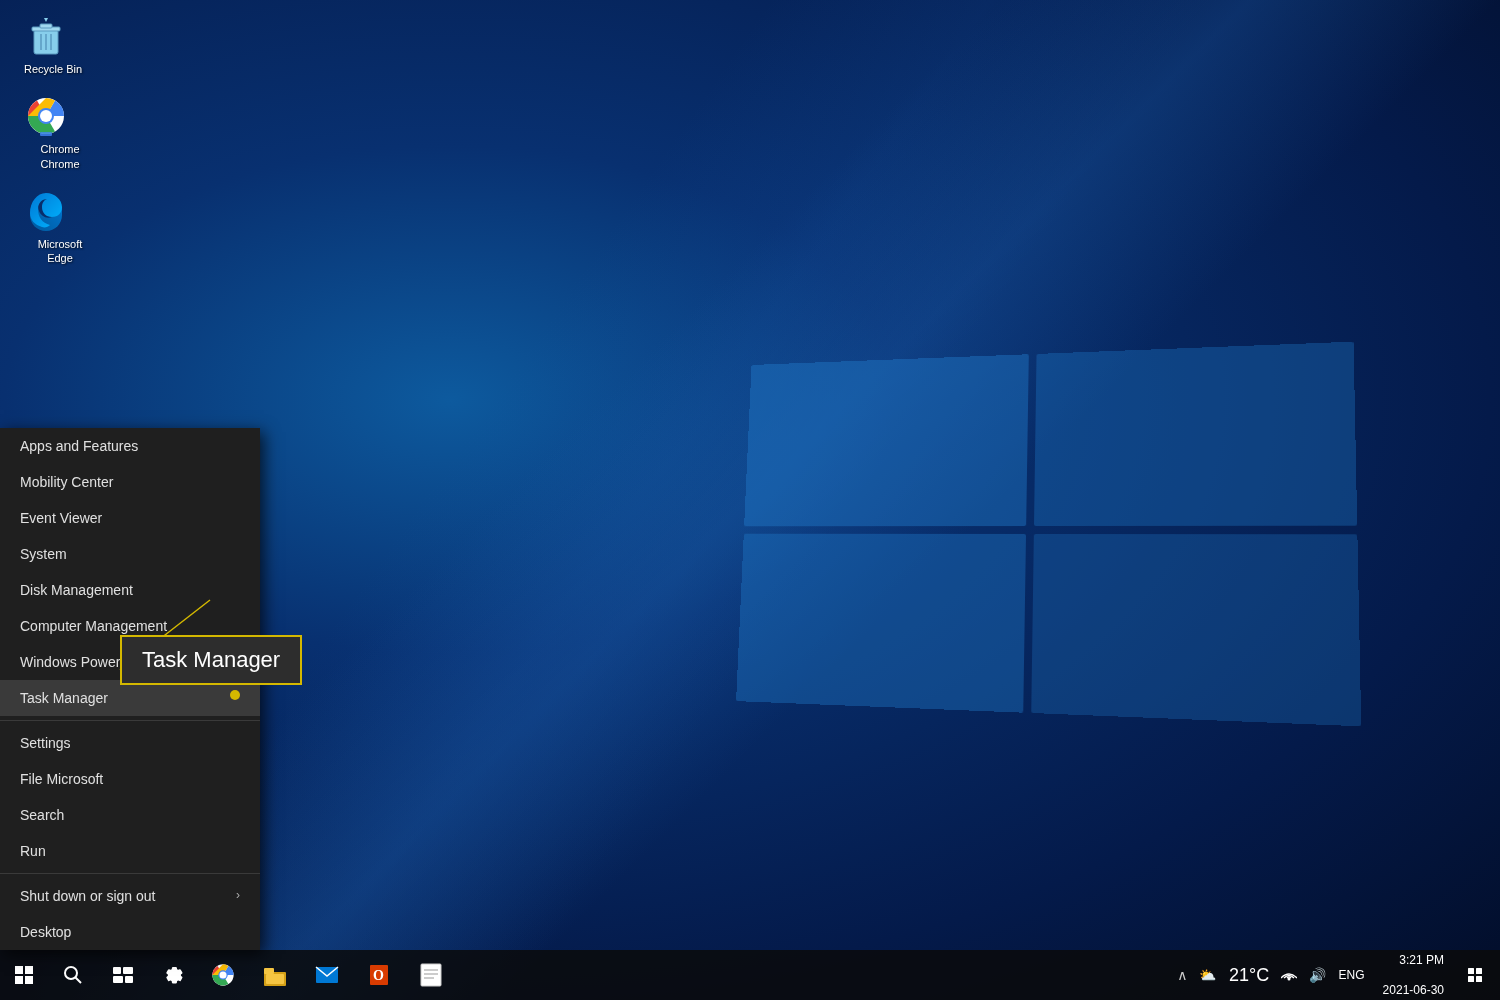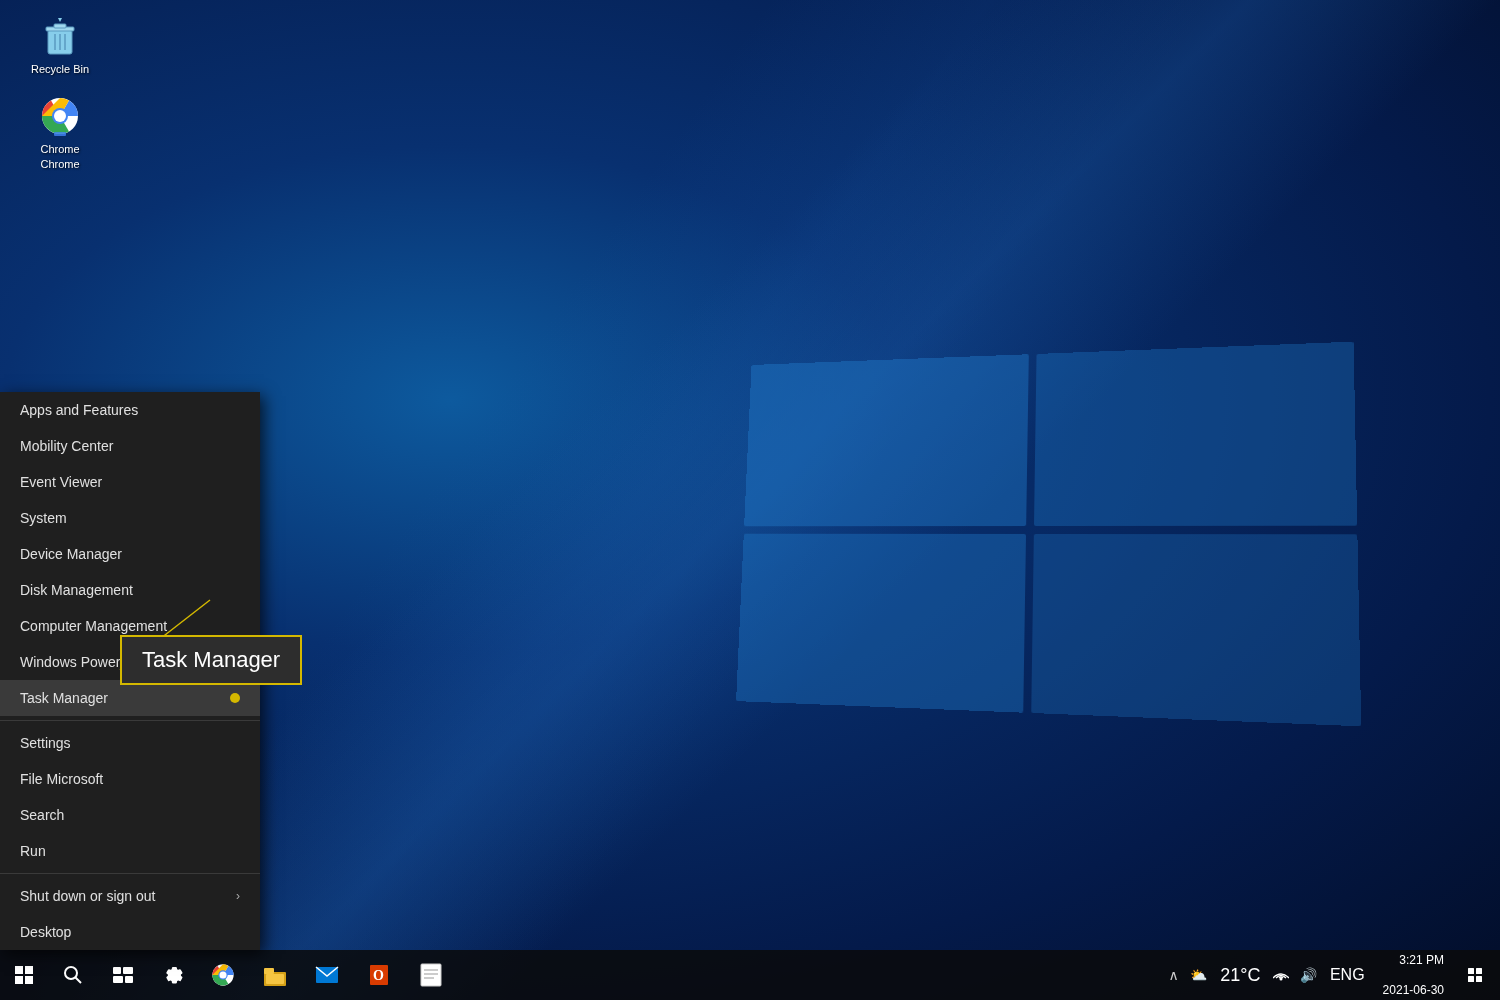--- a/index.html
+++ b/index.html
@@ -65,21 +65,21 @@
       top: 10px;
       left: 20px;
       display: flex;
       flex-direction: column;
       gap: 10px;
     }
 
     .desktop-icon {
       display: flex;
       flex-direction: column;
-      align-items: center;
+      align-items: flex-start;
       width: 80px;
       cursor: pointer;
       padding: 4px;
     }
 
     .icon-img {
       width: 44px;
       height: 44px;
       display: flex;
       align-items: center;
@@ -105,21 +105,20 @@
       color: #e0e0e0;
       font-size: 14px;
       z-index: 100;
       box-shadow: 4px 4px 15px rgba(0,0,0,0.7);
     }
 
     .menu-item {
       padding: 10px 20px;
       cursor: pointer;
       display: flex;
-      align-items: center;
       justify-content: space-between;
       white-space: nowrap;
     }
 
     .menu-item.active {
       background: #3a3a3a;
     }
 
     .menu-divider {
       height: 1px;
@@ -329,38 +328,54 @@
           <path d="M22 22 L31 6.6 A18 18 0 0 0 22 4 L4 22 Z" fill="#FBBC05"></path>
           <circle cx="22" cy="22" r="8" fill="#4285F4"></circle>
           <circle cx="22" cy="22" r="6" fill="white"></circle>
 
           <rect x="16" y="38" width="12" height="4" rx="1" fill="#4285F4" opacity="0.8"></rect>
         </svg>
       </div>
       <span class="icon-label">Chrome Chrome</span>
     </div>
 
+    <div class="desktop-icon">
+      <div class="icon-img">
+        <svg width="44" height="44" viewBox="0 0 44 44" xmlns="http://www.w3.org/2000/svg">
+          <defs>
+            <linearGradient id="edgeGrad1" x1="0%" y1="0%" x2="100%" y2="100%">
+              <stop offset="0%" style="stop-color:#0078d4"></stop>
+              <stop offset="100%" style="stop-color:#00b4ff"></stop>
+            </linearGradient>
+            <linearGradient id="edgeGrad2" x1="0%" y1="100%" x2="100%" y2="0%">
+              <stop offset="0%" style="stop-color:#005a9e"></stop>
+              <stop offset="100%" style="stop-color:#0078d4"></stop>
+            </linearGradient>
+          </defs>
+          <path d="M38 26 C38 35 31 42 22 42 C13 42 6 35 6 26 C6 17 10 10 18 7 C14 11 13 17 15 22 C17 27 22 30 28 28 C33 26 36 22 36 18 L38 18 C38 20 38 23 38 26 Z" fill="url(#edgeGrad2)"></path>
+          <path d="M22 4 C31 4 38 11 38 18 C38 24 34 28 28 28 C22 28 18 24 18 18 C18 14 20 11 23 10 C18 10 14 14 14 20 C14 28 18 34 26 36 C24 38 21 39 18 38 C11 36 6 31 6 24 C6 13 13 4 22 4 Z" fill="url(#edgeGrad1)"></path>
+        </svg>
+      </div>
+      <span class="icon-label">Microsoft Edge</span>
+    </div>
 
   </div>
 
   <div class="context-menu">
     <div class="menu-item">
       <span>Apps and Features</span>
     </div>
     <div class="menu-item">
       <span>Mobility Center</span>
     </div>
     <div class="menu-item">
       <span>Event Viewer</span>
     </div>
     <div class="menu-item">
       <span>System</span>
-    </div>
-    <div class="menu-item">
-      <span>Device Manager</span>
     </div>
     <div class="menu-item">
       <span>Disk Management</span>
     </div>
     <div class="menu-item">
       <span>Computer Management</span>
     </div>
     <div class="menu-item">
       <span>Windows PowerShell (Admin)</span>
     </div>
@@ -491,21 +506,21 @@
         <svg width="16" height="16" viewBox="0 0 16 16" fill="white" xmlns="http://www.w3.org/2000/svg">
           <path d="M0 12 Q8 4 16 12" stroke="white" stroke-width="1.5" fill="none"></path>
           <path d="M3 12 Q8 7 13 12" stroke="white" stroke-width="1.5" fill="none"></path>
           <path d="M6 12 Q8 10 10 12" stroke="white" stroke-width="1.5" fill="none"></path>
           <circle cx="8" cy="13" r="1.5" fill="white"></circle>
         </svg>
       </div>
 
       <div class="tray-icon">🔊</div>
 
-      <span class="tray-icon" style="font-size:16px;color:white;">ENG</span>
+      <span class="tray-icon" style="font-size:12px;color:white;">ENG</span>
 
       <div class="tray-time">
         <span>3:21 PM</span>
         <span>2021-06-30</span>
       </div>
 
       <div class="tray-notification">
         <svg width="16" height="16" viewBox="0 0 16 16" fill="white" xmlns="http://www.w3.org/2000/svg">
           <rect x="1" y="1" width="6" height="6" rx="0.5"></rect>
           <rect x="9" y="1" width="6" height="6" rx="0.5"></rect>

